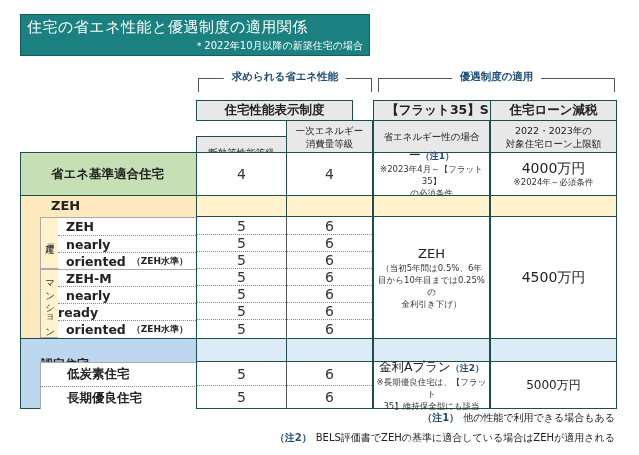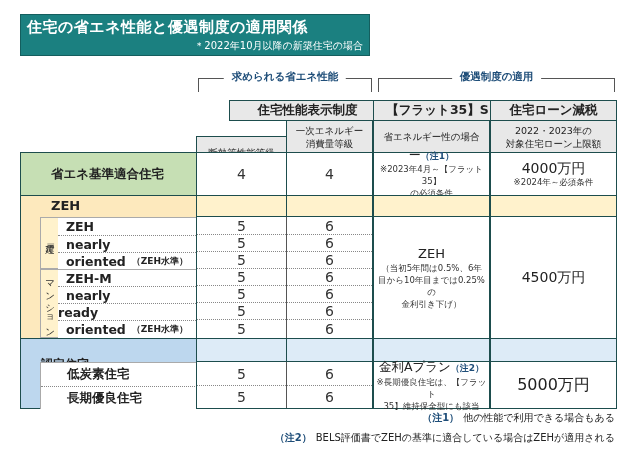--- a/index.html
+++ b/index.html
@@ -1,18 +1,18 @@
 <!DOCTYPE html>
 <html><head>
 <meta charset="utf-8">
 <style>
   html, body { margin:0; padding:0; background:#ffffff; }
   body { width:639px; height:455px; position:relative; overflow:hidden; font-family:"DejaVu Sans", sans-serif; color:#222; }
   .title-bar { position:absolute; left:20px; top:14px; width:350px; height:42px; background:#1b8080; border:1px solid #145e5e; box-sizing:border-box; }
-  .title-main { position:absolute; left:6px; top:3px; color:#fff; font-weight:bold; font-size:15px; letter-spacing:0.5px; white-space:nowrap; }
+  .title-main { position:absolute; left:6px; top:3px; color:#fff; font-weight:normal; font-size:15px; letter-spacing:0.5px; white-space:nowrap; }
   .title-sub { position:absolute; right:6px; top:24px; color:#fff; font-size:10px; white-space:nowrap; }
 
   .bracket { position:absolute; top:78px; height:14px; border-top:1px solid #555; border-left:1px solid #555; border-right:1px solid #555; box-sizing:border-box; }
   .bracket-label { position:absolute; top:-9px; left:50%; transform:translateX(-50%); background:#fff; padding:0 8px; color:#1f4e79; font-weight:bold; font-size:10.5px; white-space:nowrap; }
 
   .tbl { position:absolute; left:20px; top:100px; width:597px; height:309px; }
   .cell { position:absolute; box-sizing:border-box; display:flex; align-items:center; justify-content:center; text-align:center; font-size:12px; }
   .hdr { background:#e8e8e8; font-weight:bold; font-size:12.5px; }
   .sub { background:#e8e8e8; font-size:9.5px; line-height:13px; }
   .b { border:1.5px solid #1d4d4d; }
@@ -40,21 +40,21 @@
 
 <div class="bracket" style="left:198px; width:174px;">
   <span class="bracket-label">求められる省エネ性能</span>
 </div>
 <div class="bracket" style="left:378px; width:237px;">
   <span class="bracket-label">優遇制度の適用</span>
 </div>
 
 <div class="tbl">
 
-  <div class="cell hdr b" style="left:176px; top:0; width:157px; height:21px;margin-left:33px;">住宅性能表示制度</div>
+  <div class="cell hdr b" style="left:176px; top:0; width:157px; height:21px;">住宅性能表示制度</div>
   <div class="cell hdr b" style="left:353px; top:0; width:129px; height:21px;">【フラット35】S</div>
   <div class="cell hdr b" style="left:470px; top:0; width:127px; height:21px;">住宅ローン減税</div>
 
   <div class="cell sub b" style="left:176px; top:36px; width:91px; height:33px;">断熱等性能等級</div>
   <div class="cell sub b" style="left:266px; top:20px; width:87px; height:33px; flex-direction:column;">
     <span>一次エネルギー</span>
     <span>消費量等級</span>
   </div>
   <div class="cell sub b" style="left:353px; top:20px; width:117px; height:33px; flex-direction:row;">
     <span>省エネルギー性</span>
@@ -167,21 +167,21 @@
     <div class="cell num" style="left:0; top:23px; width:89px; height:22px; border-top:1px dotted #888;">5</div>
     <div class="cell num" style="left:90px; top:23px; width:85px; height:22px; border-top:1px dotted #888;">6</div>
   </div>
 
   <div class="cell white b" style="left:353px; top:261px; width:117px; height:48px; flex-direction:column;">
     <div style="font-size:12.5px; line-height:15px;"><span>金利Aプラン</span><span class="note-blue">（注2）</span></div>
     <span class="small">※長期優良住宅は、【フラット</span>
     <span class="small">35】維持保全型にも該当</span>
   </div>
   <div class="cell white b" style="left:470px; top:261px; width:127px; height:48px;">
-    <span style="font-size:16px;">5000万円</span>
+    <span style="font-size:12px;">5000万円</span>
   </div>
 </div>
 
 <div class="notes" style="top:411px;">
   <span class="tag">（注1）</span><span>他の性能で利用できる場合もある</span>
 </div>
 <div class="notes" style="top:431px;">
   <span class="tag">（注2）</span><span>BELS評価書でZEHの基準に適合している場合はZEHが適用される</span>
 </div>
 

